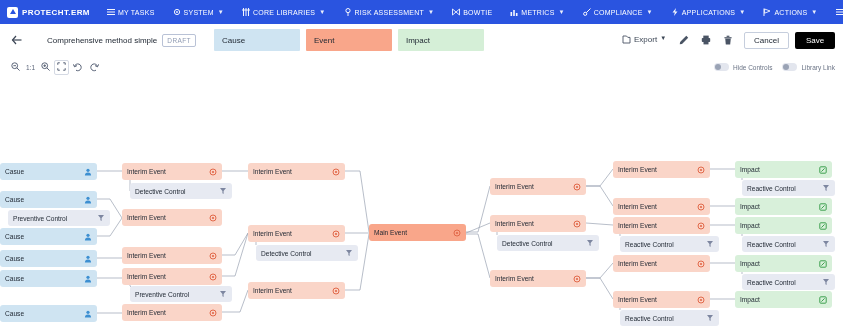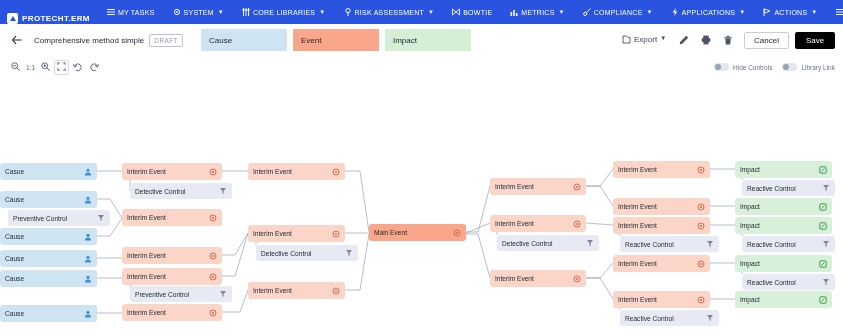--- a/index.html
+++ b/index.html
@@ -8,21 +8,21 @@
     background: #ffffff;
     font-family: "Liberation Sans", sans-serif;
     overflow: hidden;
   }
 
   
   .topnav {
     height: 24px;
     background: #2A54E0;
     display: flex;
-    align-items: flex-end;
+    align-items: center;
     color: #ffffff;
     font-size: 7px;
     letter-spacing: .25px;
     white-space: nowrap;
   }
   .brand {
     display: flex; align-items: center; gap: 4px;
     padding: 0 8px 0 7px;
     font-weight: bold; font-size: 8px; letter-spacing: .4px;
   }
@@ -48,21 +48,21 @@
     align-items: center;
     padding: 0 8px;
     position: relative;
   }
   .backbtn {
     width: 18px; height: 18px;
     display: flex; align-items: center; justify-content: center;
     color: #3c4655; cursor: pointer;
   }
   .doc-title {
-    font-size: 8px; color: #222a35; margin-left: 8px; white-space: nowrap;
+    font-size: 8px; color: #222a35; margin-left: 21px; white-space: nowrap;
   }
   .draft-badge {
     margin-left: 5px;
     border: 1px solid #b9c2d6;
     border-radius: 2px;
     color: #8f9bb3;
     font-size: 6.5px;
     padding: 2px 4px;
     letter-spacing: .4px;
   }

